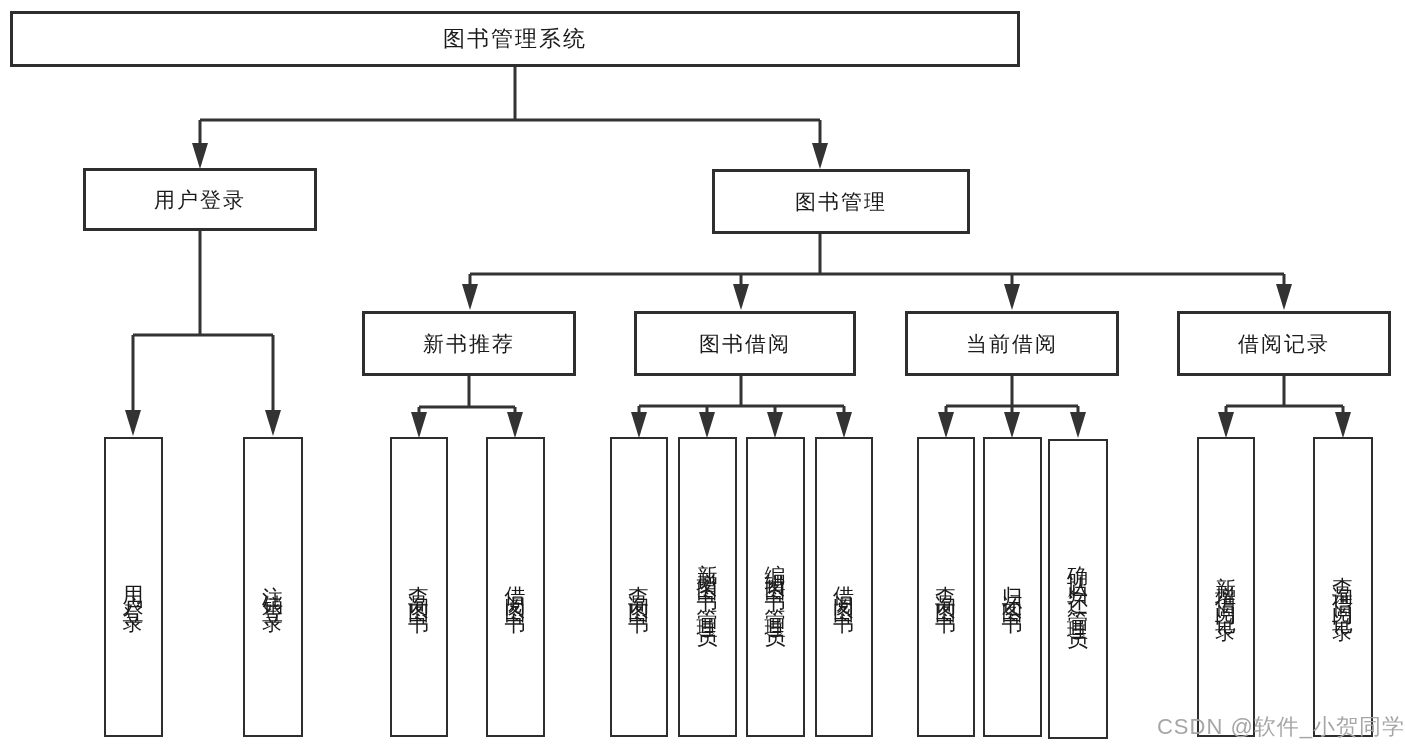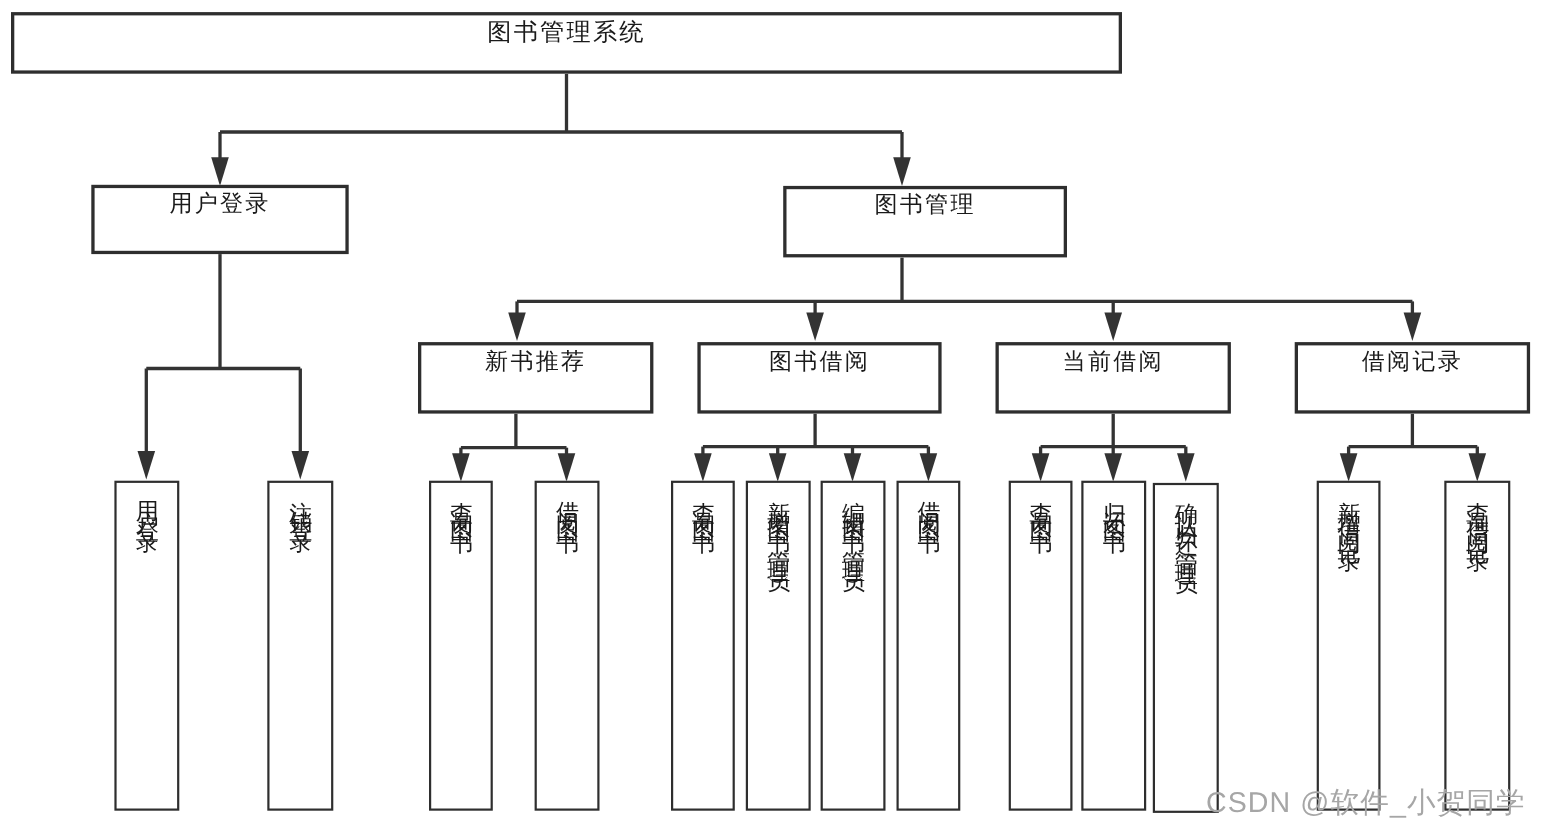--- a/index.html
+++ b/index.html
@@ -3,32 +3,32 @@
 <meta charset="utf-8">
 <style>
   html,body{margin:0;padding:0;background:#ffffff;}
   #stage{
     position:relative;width:1405px;height:747px;background:#ffffff;overflow:hidden;
     font-family:"Liberation Sans","DejaVu Sans",sans-serif;color:#1a1a1a;
   }
   #connectors{position:absolute;left:0;top:0;width:1405px;height:747px;pointer-events:none;}
   .box{
     position:absolute;background:#ffffff;border:3px solid #2e2e2e;box-sizing:border-box;
-    display:flex;align-items:flex-start;justify-content:center;z-index:2;
+    display:flex;align-items:center;justify-content:center;z-index:2;
   }
   .hbox{font-size:21px;letter-spacing:2px;white-space:nowrap;}
   .root{font-size:22px;}
   .vbox{border-width:2.5px;}
   .vtext{
     writing-mode:vertical-rl;
     font-size:21px;letter-spacing:9px;line-height:1;
   }
   .watermark{
-    position:absolute;right:18px;top:712px;z-index:5;
-    font-size:26px;letter-spacing:1px;color:#a6a6a6;white-space:nowrap;
+    position:absolute;right:0;top:712px;z-index:5;
+    font-size:22px;letter-spacing:1px;color:#a6a6a6;white-space:nowrap;
   }
   .cline{stroke:#333333;stroke-width:3;fill:none;}
   .ahead{fill:#333333;stroke:none;}
 </style>
 </head>
 <body>
 
 <div id="stage">
 
   <svg id="connectors" viewBox="0 0 1405 747" xmlns="http://www.w3.org/2000/svg">
@@ -90,21 +90,21 @@
     <span>图书管理系统</span>
   </div>
 
   <div class="box hbox" style="left:83px;top:168px;width:234px;height:63px">
     <span>用户登录</span>
   </div>
   <div class="box hbox" style="left:712px;top:169px;width:258px;height:65px">
     <span>图书管理</span>
   </div>
 
-  <div class="box hbox" style="left:380px;top:311px;width:214px;height:65px">
+  <div class="box hbox" style="left:362px;top:311px;width:214px;height:65px">
     <span>新书推荐</span>
   </div>
   <div class="box hbox" style="left:634px;top:311px;width:222px;height:65px">
     <span>图书借阅</span>
   </div>
   <div class="box hbox" style="left:1177px;top:311px;width:214px;height:65px">
     <span>借阅记录</span>
   </div>
   <div class="box hbox" style="left:905px;top:311px;width:214px;height:65px">
     <span>当前借阅</span>

